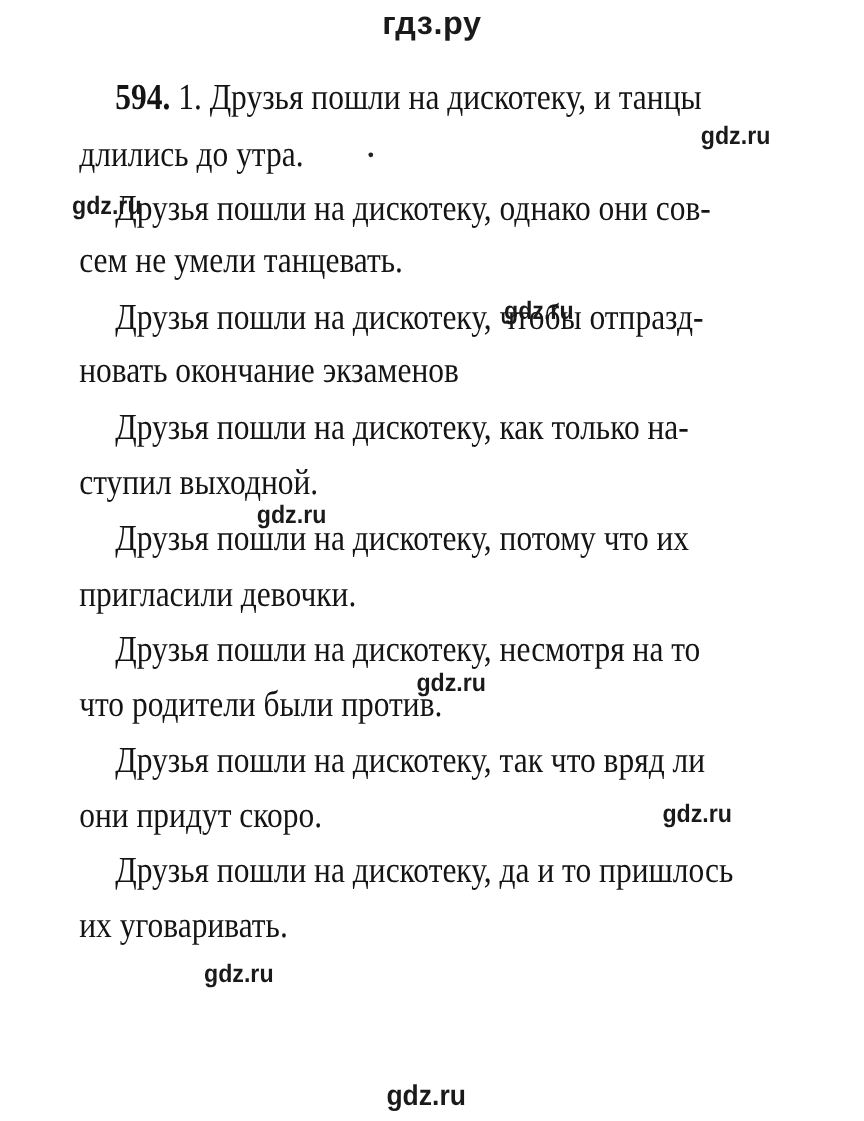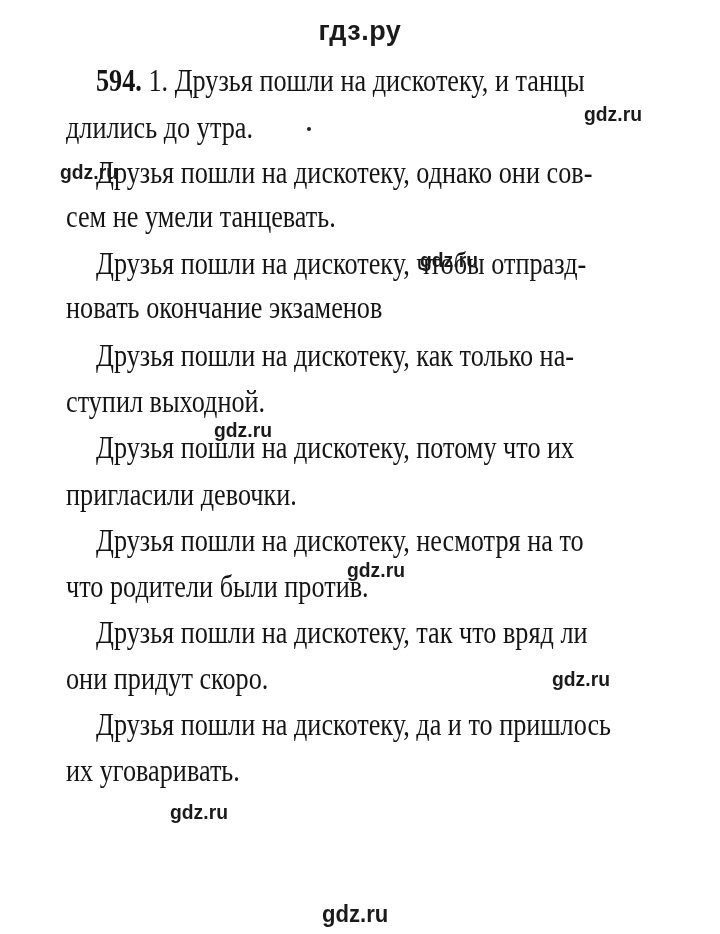--- a/index.html
+++ b/index.html
@@ -9,21 +9,21 @@
     }
     body {
       width: 720px;
       height: 934px;
       position: relative;
       overflow: hidden;
       color: #111111;
     }
     .header {
       position: absolute;
-      top: 16px;
+      top: 4px;
       left: 0;
       width: 720px;
       text-align: center;
       font-family: "Liberation Sans", sans-serif;
       font-weight: bold;
       font-size: 27px;
       letter-spacing: 0.5px;
       color: #1a1a1a;
     }
     .line {

